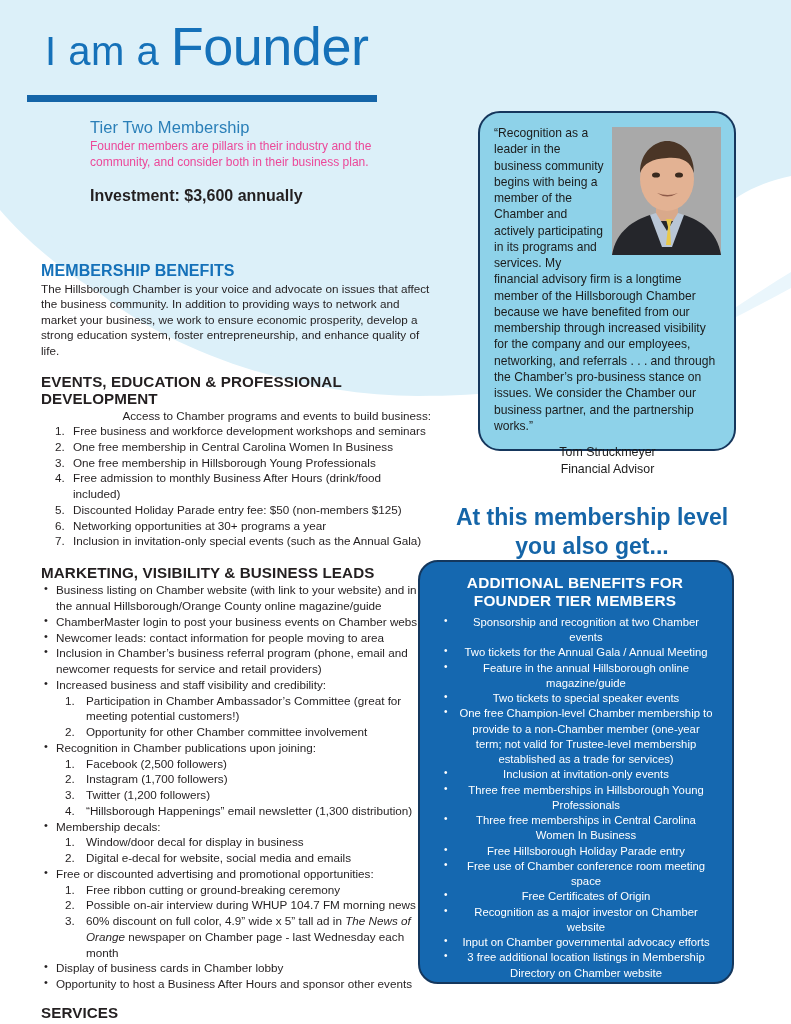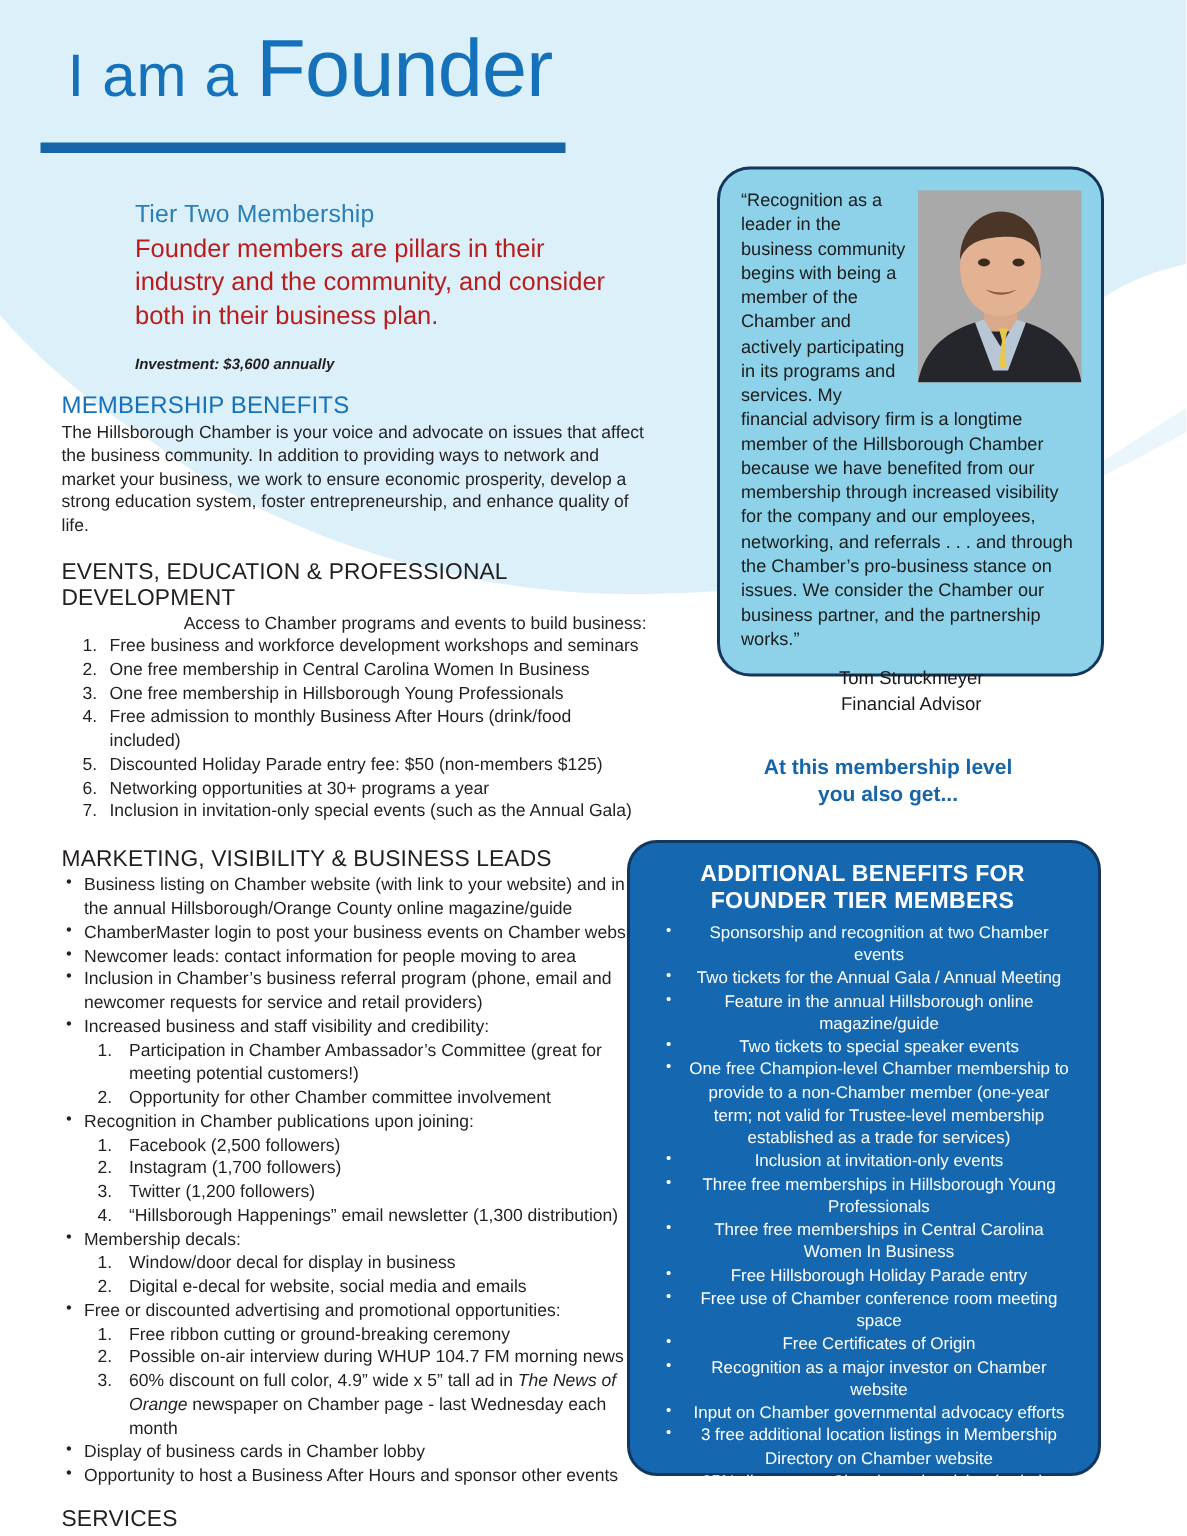--- a/index.html
+++ b/index.html
@@ -17,24 +17,24 @@
   .bg-layer{position:absolute;inset:0;width:791px;height:1024px;z-index:0;}
 
   
   .header{position:absolute;left:0;top:0;width:791px;height:110px;z-index:2;}
   .title{position:absolute;left:45px;top:19px;white-space:nowrap;color:#1571B9;line-height:1;}
   .title .t-small{font-size:40px;font-weight:400;letter-spacing:.5px;}
   .title .t-big{font-size:54px;font-weight:400;letter-spacing:-.5px;}
   .rule{position:absolute;left:27px;top:95px;width:350px;height:7px;background:#1565A8;z-index:2;}
 
   
-  .intro{position:absolute;left:90px;top:118px;width:330px;z-index:2;margin-top:16px;}
+  .intro{position:absolute;left:90px;top:118px;width:330px;z-index:2;}
   .intro h2{margin:0 0 2px 0;font-size:16.5px;font-weight:400;color:#2a7fb8;letter-spacing:.1px;}
-  .intro p{margin:0;font-size:17px;line-height:1.32;color:#b91c1c;}
-  .intro .invest{margin-top:16px;font-size:10px;font-weight:bold;color:#231f20;font-style:italic;}
+  .intro p{margin:0;font-size:12px;line-height:1.32;color:#ec4899;}
+  .intro .invest{margin-top:16px;font-size:16px;font-weight:bold;color:#231f20;}
 
   
   .testimonial{
     position:absolute;left:478px;top:111px;width:258px;height:340px;
     background:#8ED2E9;border:2px solid #15365c;border-radius:22px;
     box-sizing:border-box;padding:12px 13px 10px 14px;z-index:3;
   }
   .testimonial .headshot{
     float:right;width:109px;height:128px;margin:2px 0 4px 8px;
     background:#a8a8a8;position:relative;overflow:hidden;
@@ -42,21 +42,21 @@
   .testimonial .quote{
     font-size:12.1px;line-height:1.345;color:#1b1b1b;margin:0;
   }
   .testimonial .attrib{
     clear:both;text-align:center;font-size:12.4px;line-height:1.33;
     margin-top:10px;color:#1b1b1b;
   }
 
   
   .content{position:absolute;left:41px;top:262px;width:390px;z-index:2;}
-  .sec-head{font-size:15.2px;font-weight:normal;letter-spacing:.1px;margin:0 0 1px 0;}
+  .sec-head{font-size:15.2px;font-weight:bold;letter-spacing:.1px;margin:0 0 1px 0;}
   .sec-head.blue{color:#1571B9;font-size:16px;}
   .sec-head.dark{color:#231f20;}
   .para{font-size:11.7px;line-height:1.315;margin:0;color:#231f20;}
   .lead{font-size:11.7px;line-height:1.315;margin:0;color:#231f20;text-align:right;}
   .gap-lg{height:15px;}
   .gap-md{height:12px;}
 
   ol.numlist{margin:0;padding:0;list-style:none;}
   ol.numlist > li{
     font-size:11.7px;line-height:1.345;position:relative;
@@ -76,21 +76,21 @@
   ol.sublist > li{
     font-size:11.7px;line-height:1.345;position:relative;
     padding-left:30px;color:#231f20;
   }
   ol.sublist > li .num{position:absolute;left:9px;top:0;}
   .ital{font-style:italic;}
 
   
   .alsoget{
     position:absolute;left:432px;top:503px;width:320px;z-index:2;
-    text-align:center;color:#1565A8;font-weight:bold;font-size:14px;line-height:1.28;
+    text-align:center;color:#1565A8;font-weight:bold;font-size:23px;line-height:1.28;
   }
 
   
   .addbox{
     position:absolute;left:418px;top:560px;width:316px;height:424px;
     background:#1568B0;border:2px solid #14375d;border-radius:20px;
     box-sizing:border-box;padding:12px 14px 10px 12px;z-index:3;color:#ffffff;
   }
   .addbox h3{
     margin:0 0 3px 0;text-align:center;font-size:15.4px;font-weight:bold;

